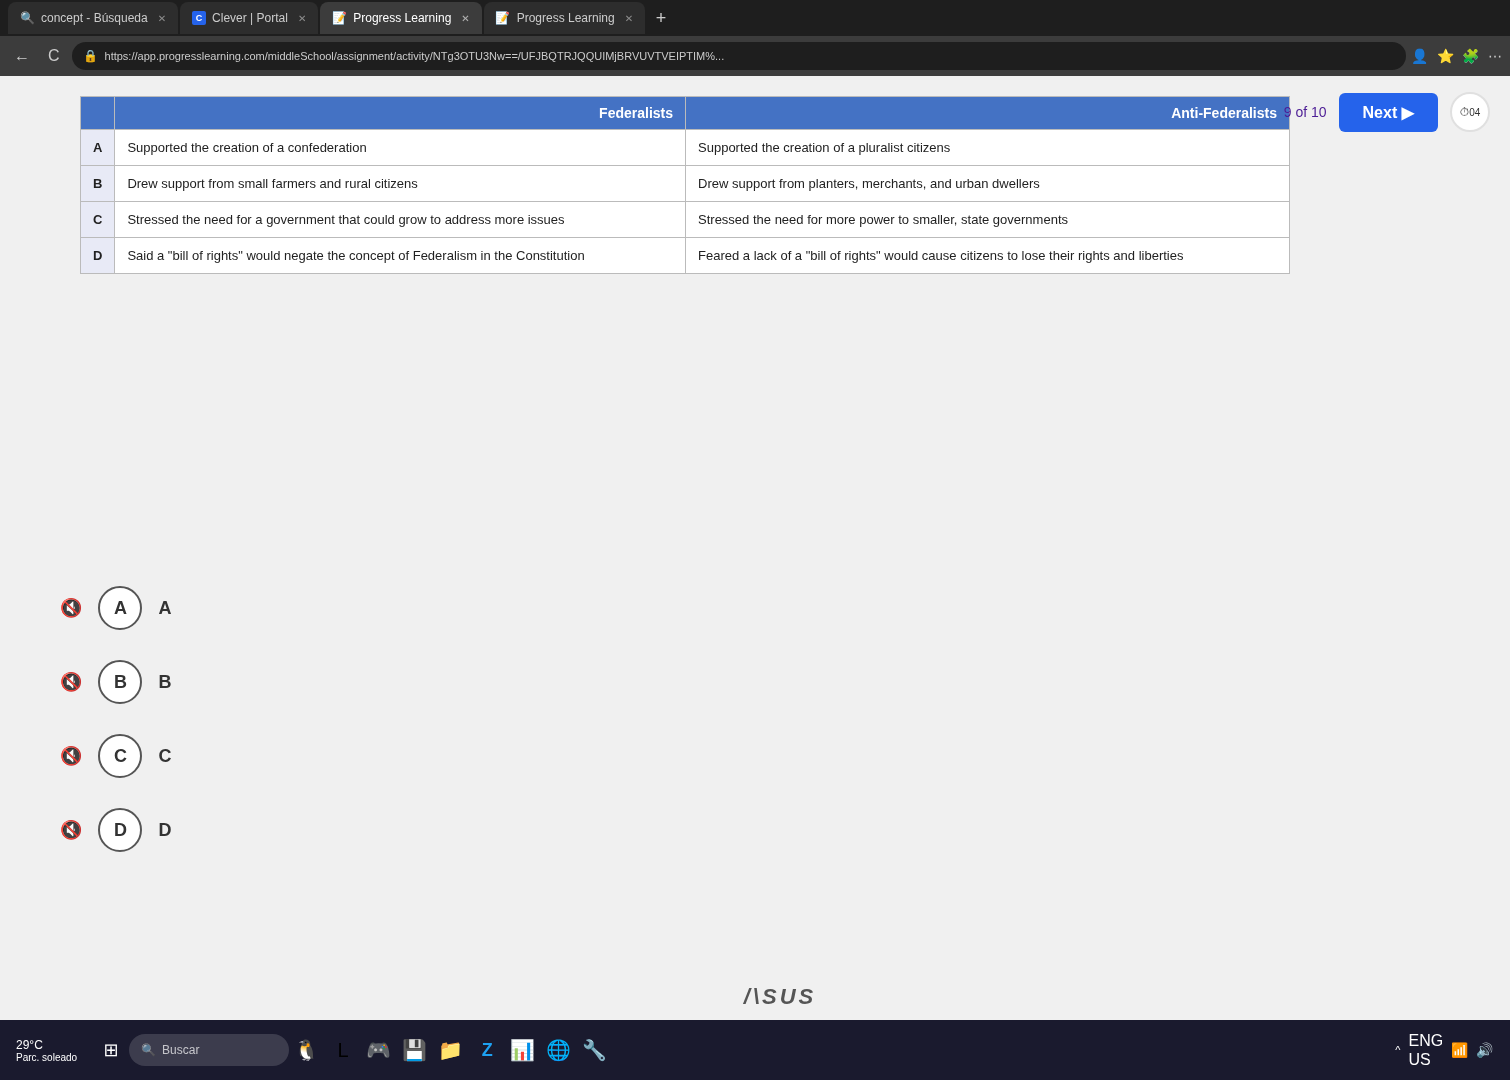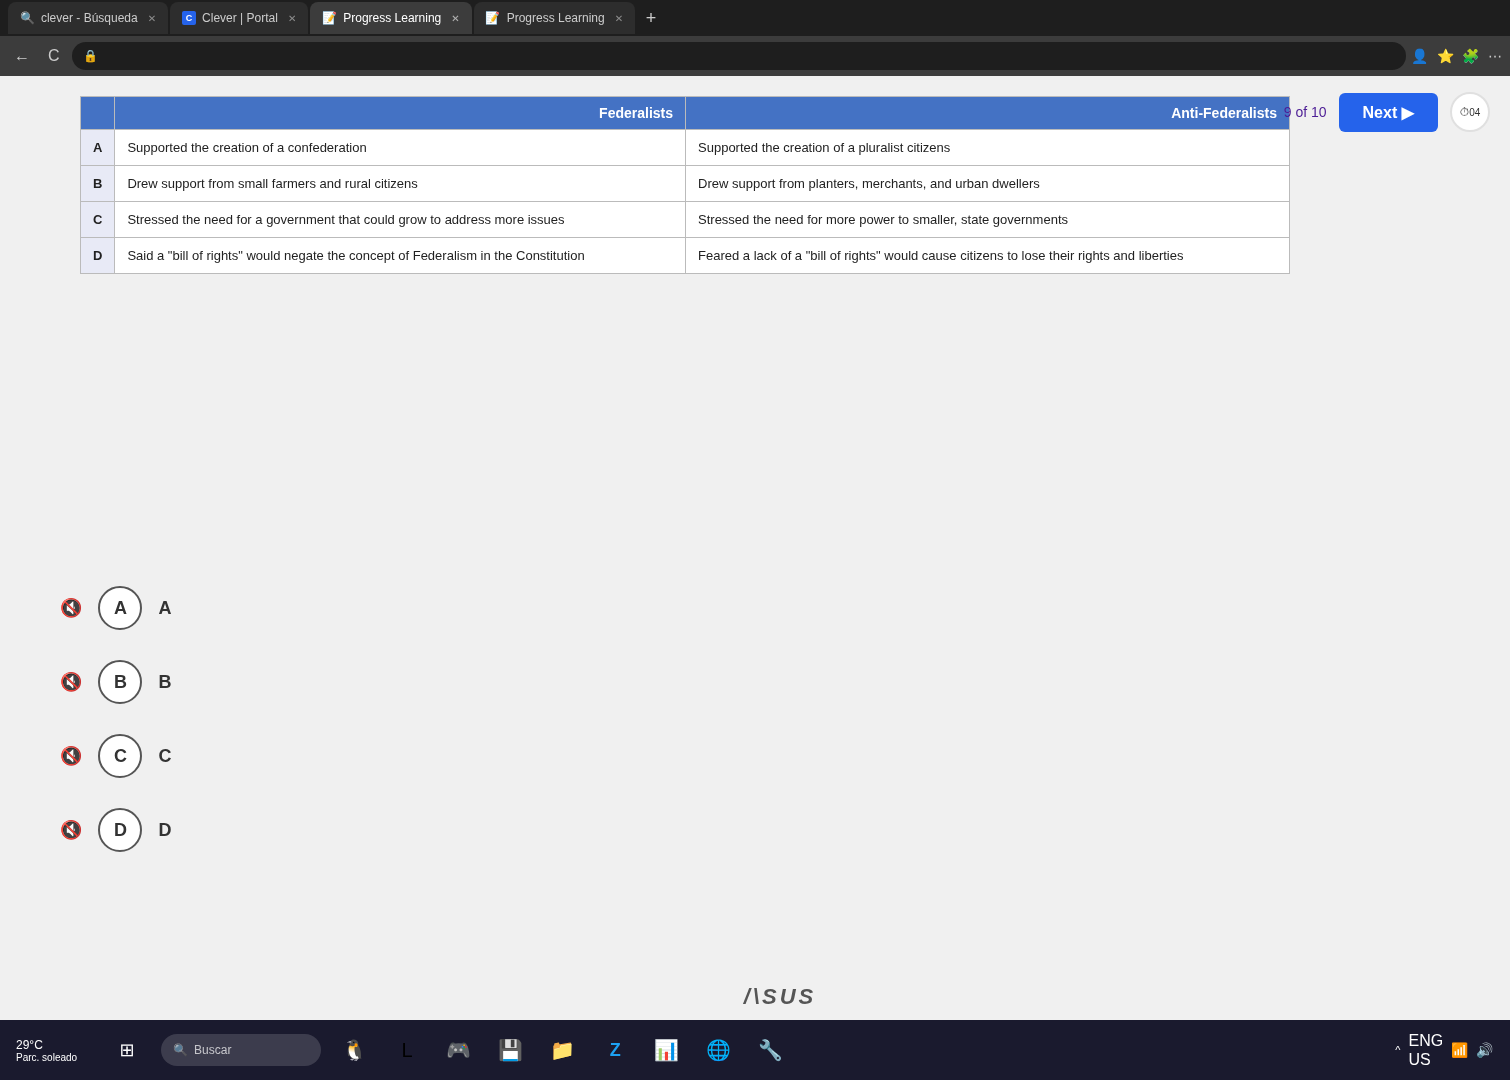--- a/index.html
+++ b/index.html
@@ -255,21 +255,21 @@
     .taskbar {
       position: absolute;
       bottom: 0;
       left: 0;
       width: 100%;
       height: 60px;
       background: #1a1a2e;
       display: flex;
       align-items: center;
       padding: 0 8px;
-      gap: 16px;
+      gap: 0;
     }
 
     .taskbar-weather {
       display: flex;
       flex-direction: column;
       align-items: flex-start;
       color: white;
       font-size: 10px;
       padding: 4px 8px;
       margin-right: 8px;
@@ -322,21 +322,21 @@
     }
   </style>
 </head>
 <body>
 
 <div class="browser-chrome">
 
   <div class="tab-bar">
     <div class="tab-item">
       <span>🔍</span>
-      <span>clever - Búsqueda</span>
+      <span>concept - Búsqueda</span>
       <span class="tab-close">✕</span>
     </div>
     <div class="tab-item">
       <span style="background:#2563eb;color:white;width:14px;height:14px;border-radius:2px;display:inline-flex;align-items:center;justify-content:center;font-size:9px;font-weight:700;">C</span>
       <span>Clever | Portal</span>
       <span class="tab-close">✕</span>
     </div>
     <div class="tab-item active">
       <span>📝</span>
       <span>Progress Learning</span>
@@ -348,20 +348,21 @@
       <span class="tab-close">✕</span>
     </div>
     <div class="tab-new">+</div>
   </div>
 
   <div class="nav-bar">
     <span class="nav-btn">←</span>
     <span class="nav-btn">C</span>
     <div class="address-bar">
       <span>🔒</span>
+      <span style="font-size:11px;overflow:hidden;white-space:nowrap;">https://app.progresslearning.com/middleSchool/assignment/activity/NTg3OTU3Nw==/UFJBQTRJQQUIMjBRVUVTVEIPTIM%...</span>
     </div>
     <div class="nav-icons">
       <span style="cursor:pointer;">👤</span>
       <span style="cursor:pointer;">⭐</span>
       <span style="cursor:pointer;">🧩</span>
       <span style="cursor:pointer;">⋯</span>
     </div>
   </div>
 </div>
 

